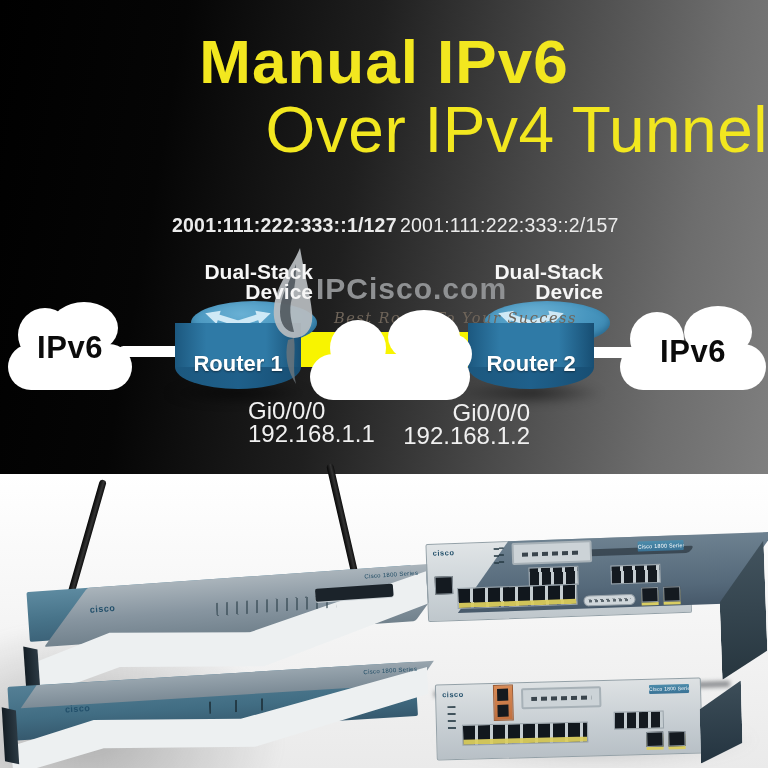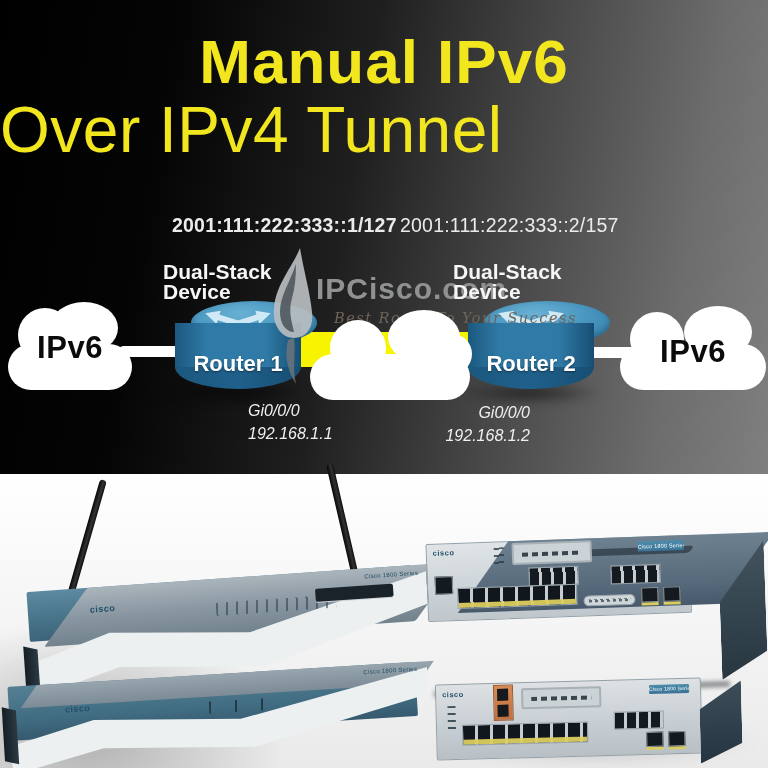--- a/index.html
+++ b/index.html
@@ -10,32 +10,32 @@
   }
   i { display:block; position:absolute; font-style:normal; }
 
   
   .poster {
     position:absolute; left:0; top:0; width:768px; height:474px;
     background:linear-gradient(100deg,#000 0%,#050505 22%,#1f1f1f 45%,#484848 66%,#6d6d6d 86%,#7f7f7f 100%);
   }
   .t1 { position:absolute; margin:0; top:26px; left:0; right:0; text-align:center;
         font-size:62px; font-weight:700; color:#f2e71f; letter-spacing:1px; }
-  .t2 { position:absolute; margin:0; top:93px; left:0; right:0; text-align:left;
+  .t2 { position:absolute; margin:0; top:93px; left:0; right:0; text-align:right;
         font-size:64px; font-weight:400; color:#f2e71f; letter-spacing:0.5px; }
   .addr { position:absolute; top:214px; font-size:19.5px; color:#ebebeb; letter-spacing:0.2px; z-index:7; }
   .addr-l { left:172px;font-weight:bold; }
   .addr-r { left:400px; }
 
-  .role { position:absolute; width:150px; text-align:left; font-weight:700;
+  .role { position:absolute; width:150px; text-align:right; font-weight:700;
           font-size:21px; line-height:20px; color:#f6f6f6; z-index:7; }
   .role-l { left:163px; top:262px; }
   .role-r { left:453px; top:262px; }
 
-  .gi { position:absolute; font-size:16px; line-height:23px; color:#f0f0f0; z-index:7;font-style:italic; }
+  .gi { position:absolute; font-size:24px; line-height:23px; color:#f0f0f0; z-index:7; }
   .gi-l { left:248px; top:399px; text-align:left; }
   .gi-r { right:238px; top:401px; text-align:right; }
 
   .link-band { position:absolute; left:296px; top:332px; width:184px; height:35px;
                background:#f8f400; z-index:2; }
   .wire { position:absolute; height:11px; background:#fff; border-radius:6px; z-index:2; }
   .wire-l { left:118px; top:346px; width:74px; }
   .wire-r { left:584px; top:347px; width:74px; }
 
   

